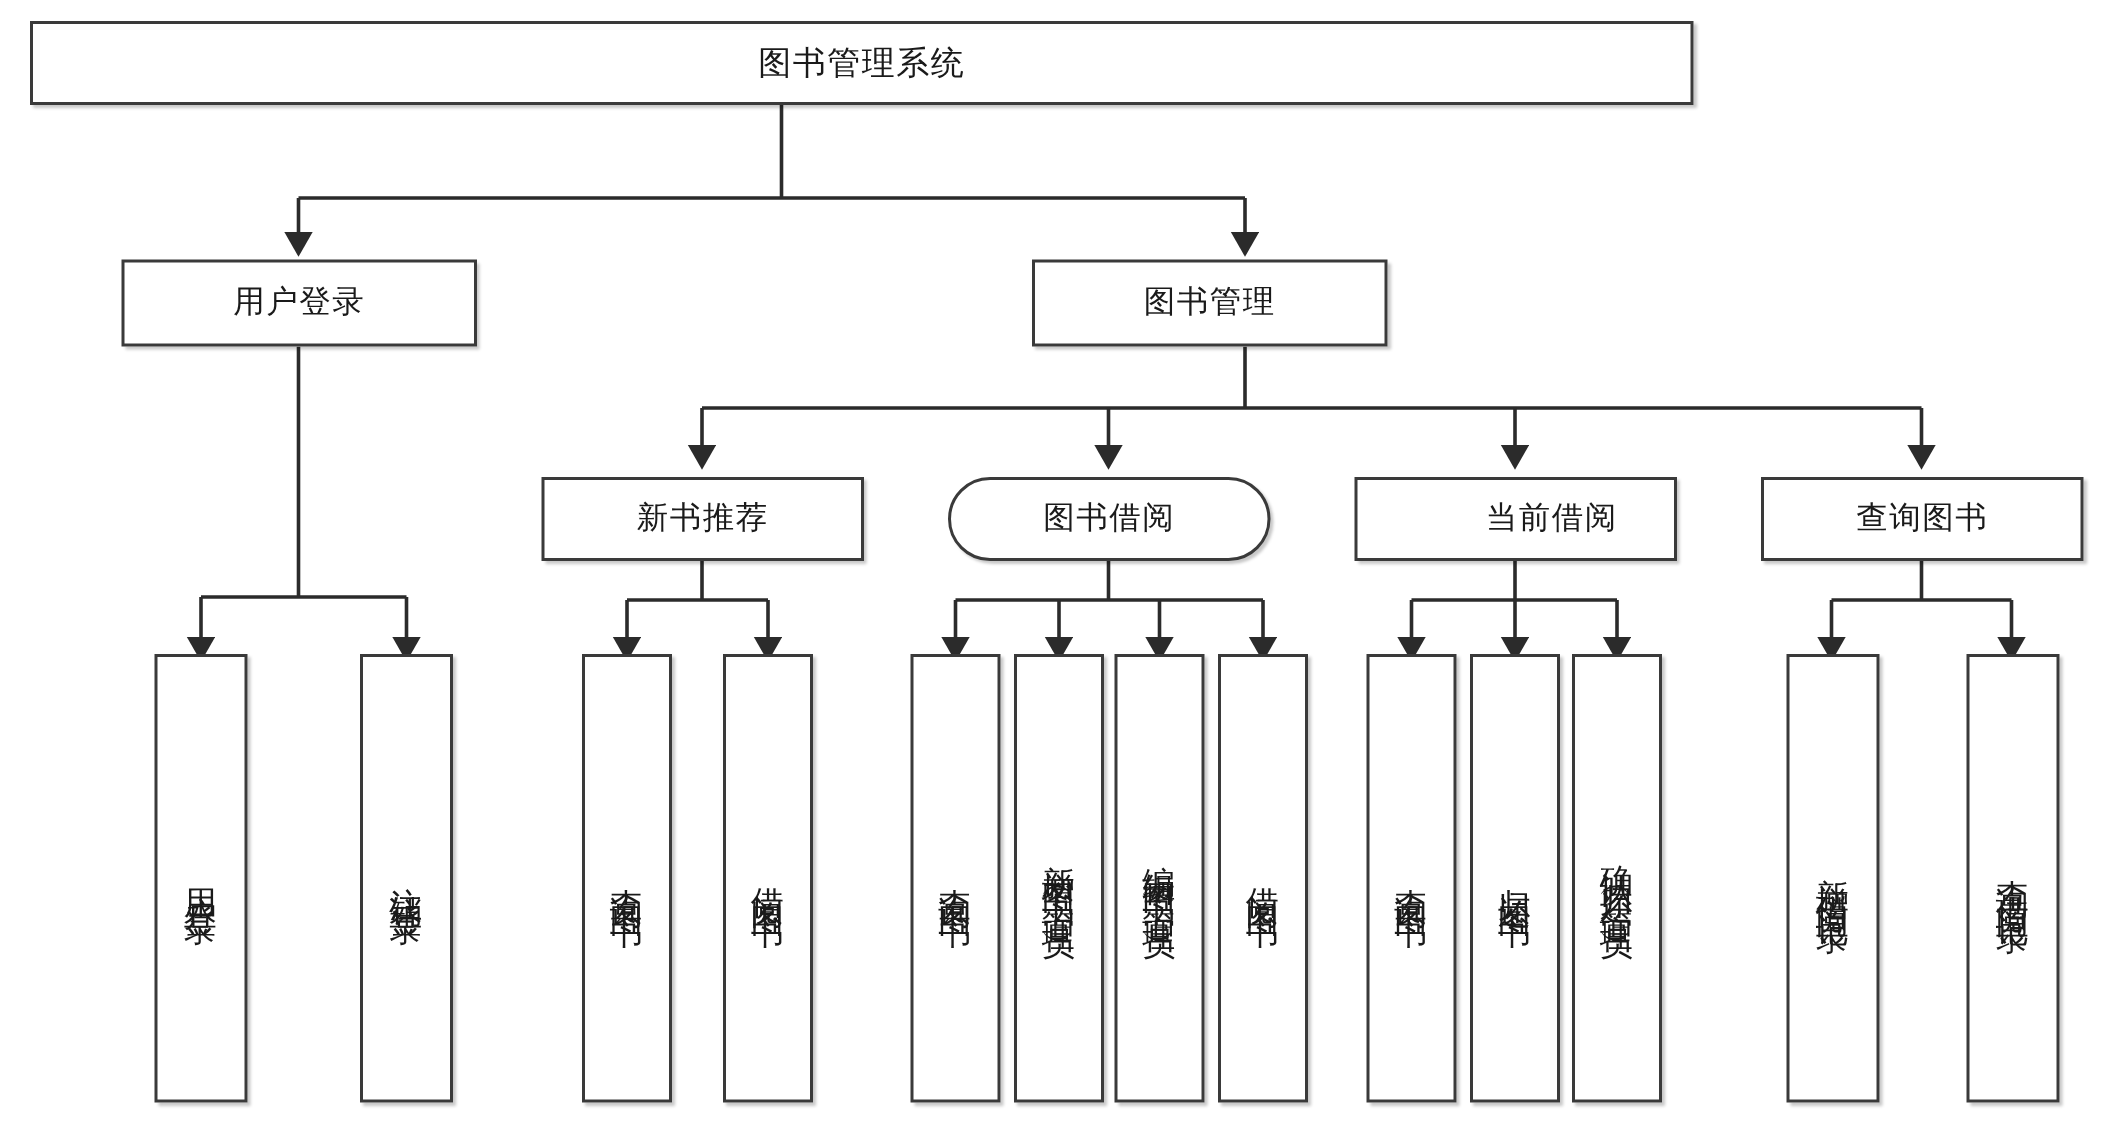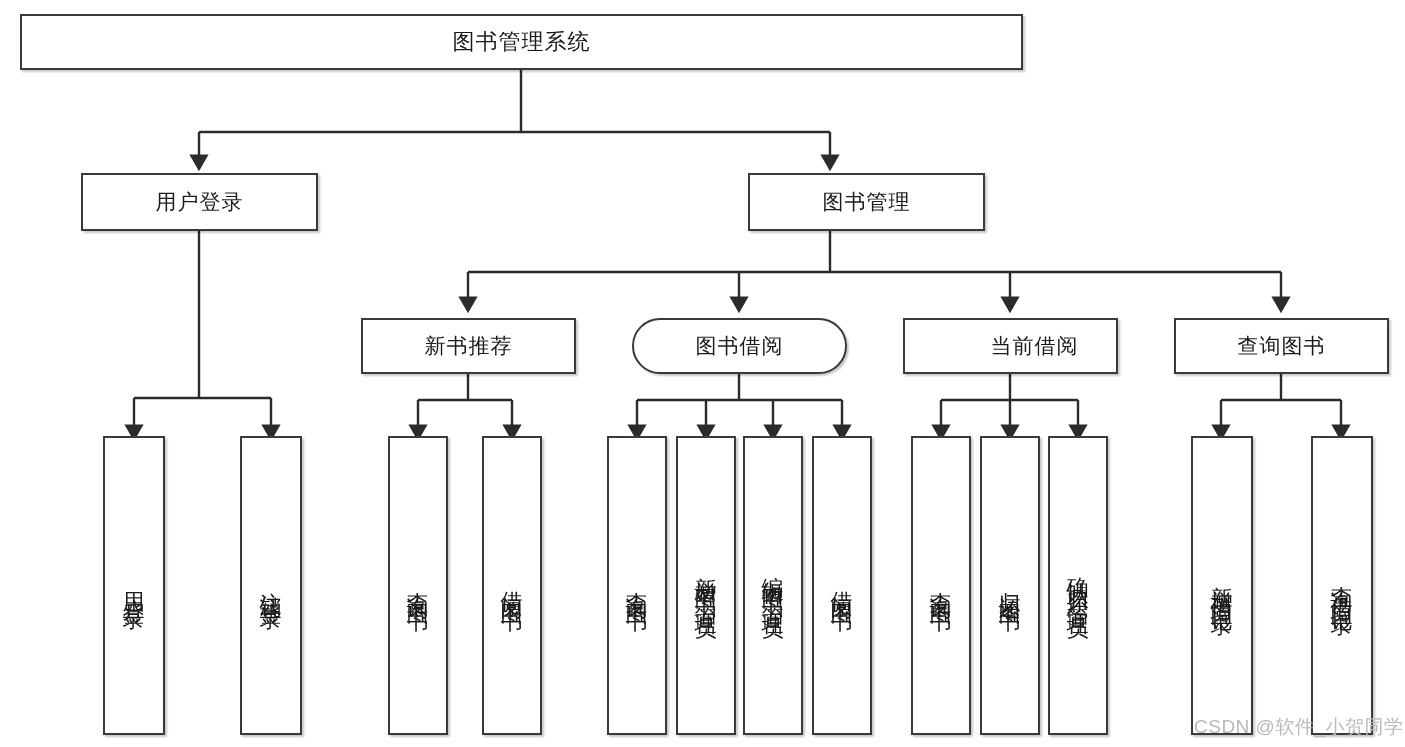--- a/index.html
+++ b/index.html
@@ -115,25 +115,25 @@
       <path d="M1010,400 L1010,428" marker-end="url(#arrow)"></path>
       <path d="M1078,400 L1078,428" marker-end="url(#arrow)"></path>
 
       <path d="M1281,374 L1281,400"></path>
       <path d="M1221,400 L1341,400"></path>
       <path d="M1221,400 L1221,428" marker-end="url(#arrow)"></path>
       <path d="M1341,400 L1341,428" marker-end="url(#arrow)"></path>
     </g>
   </svg>
 
-  <div class="node h root" style="left:20px; top:14px; width:1003px; height:56px;">图书管理系统</div>
+  <div class="node h root" style="left:20px; top:14px; width:1109px; height:56px;">图书管理系统</div>
 
   <div class="node h" style="left:81px; top:173px; width:237px; height:58px;">用户登录</div>
 
-  <div class="node h" style="left:748px; top:173px; width:237px; height:58px;">图书管理</div>
+  <div class="node h" style="left:688px; top:173px; width:237px; height:58px;">图书管理</div>
 
   <div class="node h" style="left:361px; top:318px; width:215px; height:56px;">新书推荐</div>
 
   <div class="node h" style="left:632px; top:318px; width:215px; height:56px;border-radius:28px;">图书借阅</div>
 
   <div class="node h" style="left:903px; top:318px; width:215px; height:56px;padding-left:48px;">当前借阅</div>
 
   <div class="node h" style="left:1174px; top:318px; width:215px; height:56px;">查询图书</div>
 
   <div class="node v" style="left:103px; top:436px; width:62px; height:299px;">
@@ -181,15 +181,14 @@
   </div>
 
   <div class="node v" style="left:1191px; top:436px; width:62px; height:299px;">
     <span class="vtext">新增借阅记录</span>
   </div>
 
   <div class="node v" style="left:1311px; top:436px; width:62px; height:299px;">
     <span class="vtext">查询借阅记录</span>
   </div>
 
-  <div class="watermark" style="left:1194px; top:714px;">CSDN @软件_小贺同学</div>
 
 </div>
 
 </body></html>

